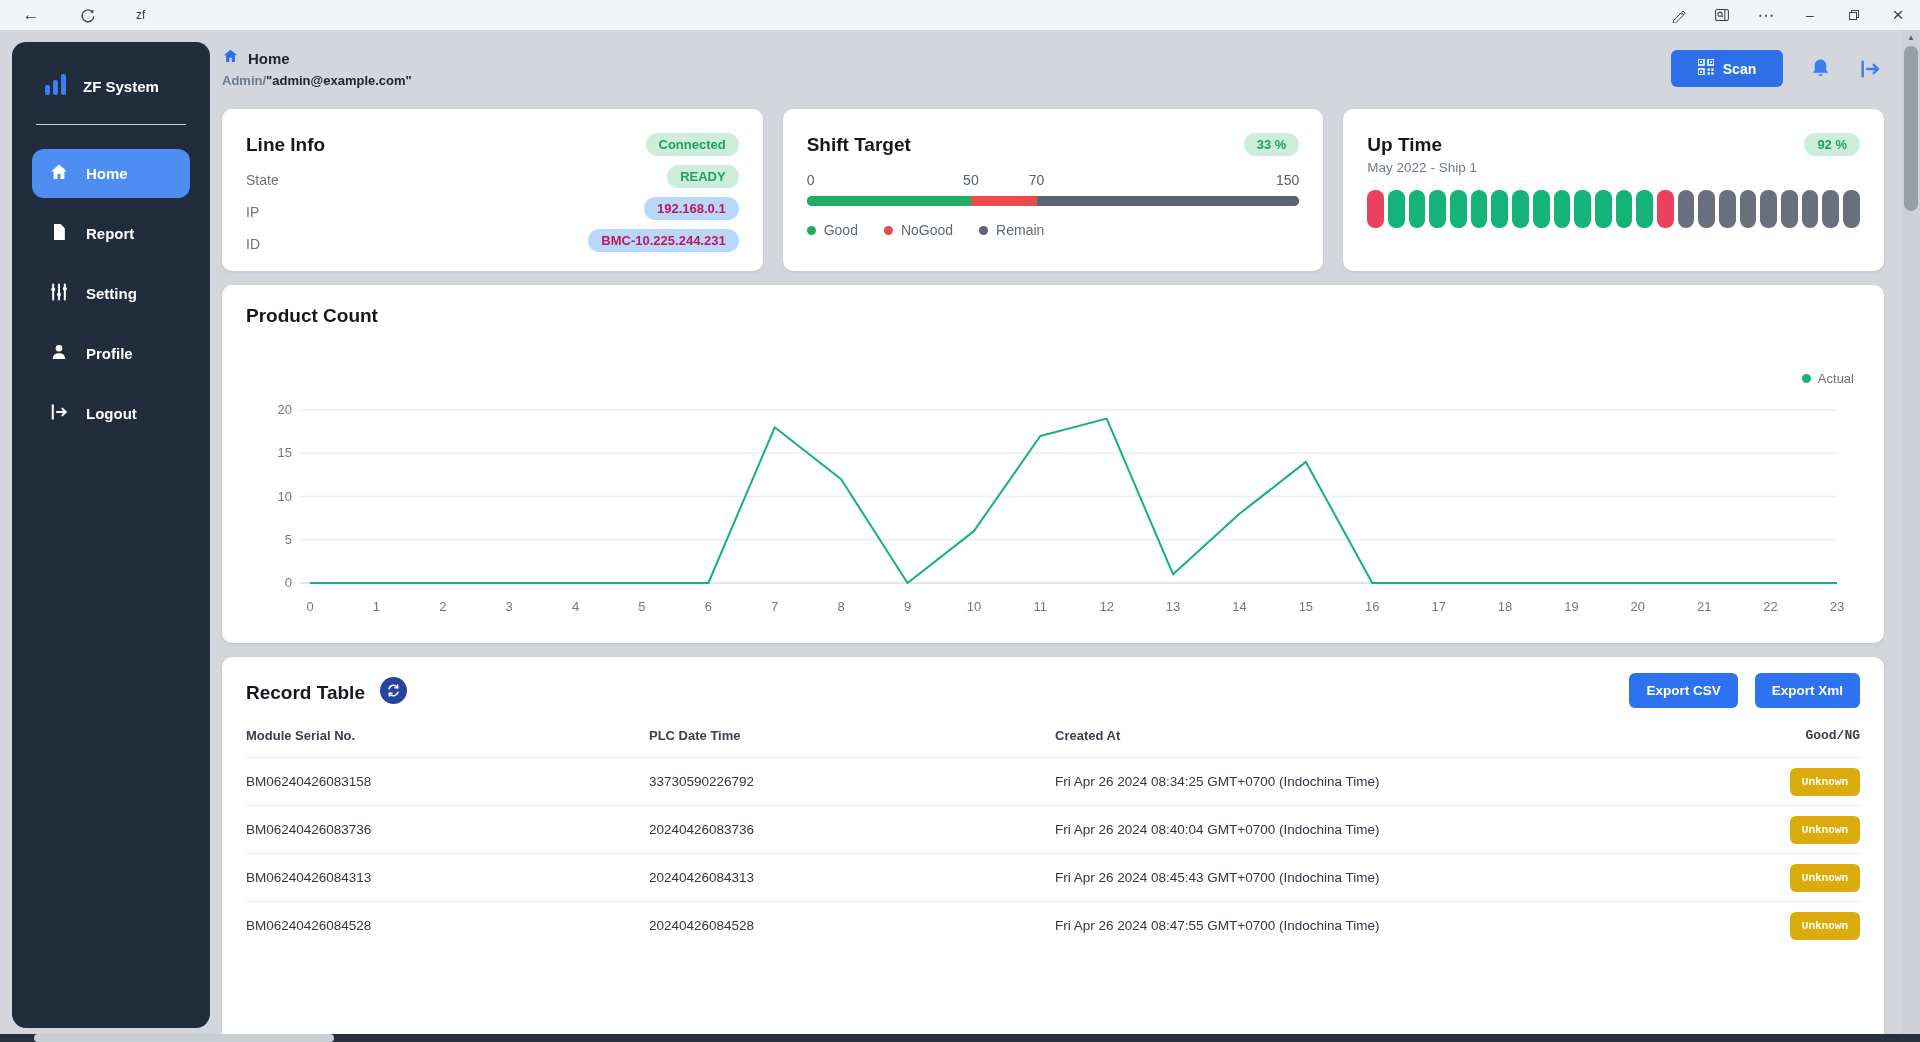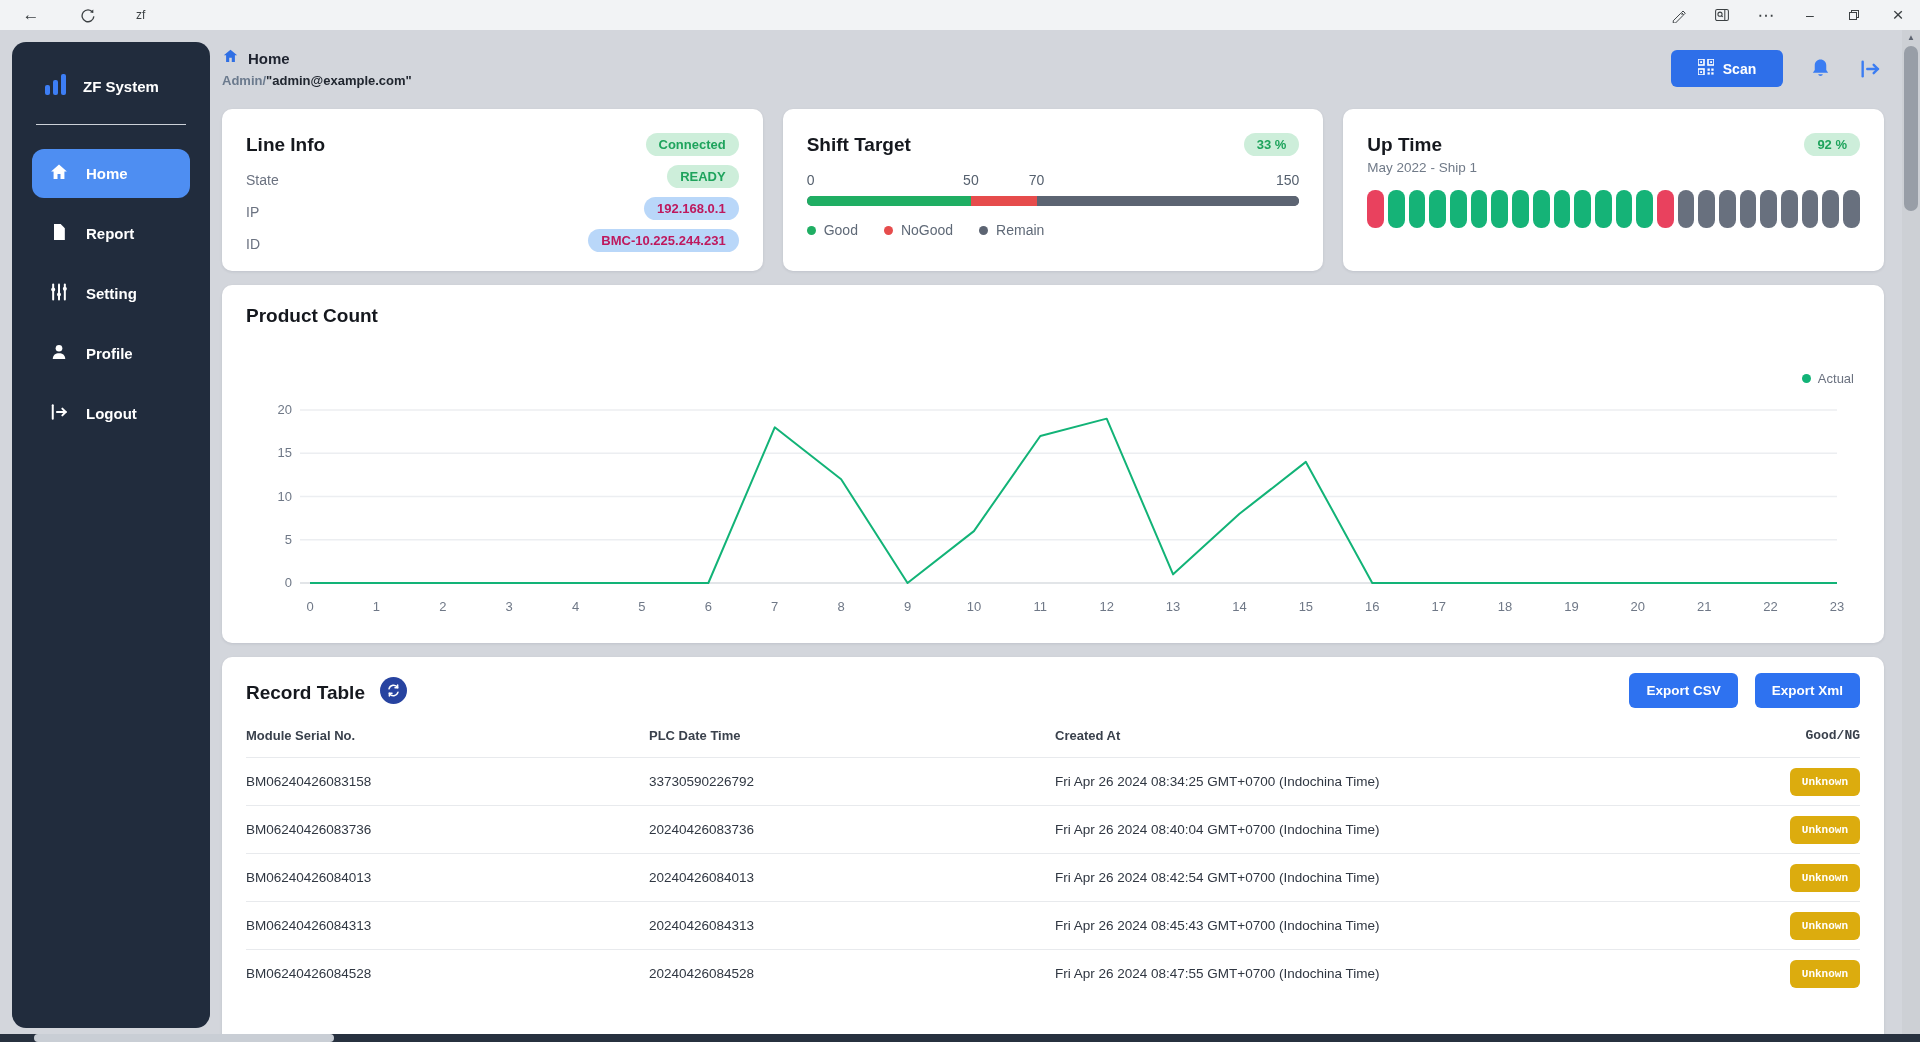--- a/index.html
+++ b/index.html
@@ -397,26 +397,20 @@
             <td>Fri Apr 26 2024 08:34:25 GMT+0700 (Indochina Time)</td>
             <td class="col-status"><button class="status-btn">Unknown</button></td>
           </tr>
           <tr>
             <td>BM06240426083736</td>
             <td>20240426083736</td>
             <td>Fri Apr 26 2024 08:40:04 GMT+0700 (Indochina Time)</td>
             <td class="col-status"><button class="status-btn">Unknown</button></td>
           </tr>
           <tr>
-            <td>BM06240426084013</td>
-            <td>20240426084013</td>
-            <td>Fri Apr 26 2024 08:42:54 GMT+0700 (Indochina Time)</td>
-            <td class="col-status"><button class="status-btn">Unknown</button></td>
-          </tr>
-          <tr>
             <td>BM06240426084313</td>
             <td>20240426084313</td>
             <td>Fri Apr 26 2024 08:45:43 GMT+0700 (Indochina Time)</td>
             <td class="col-status"><button class="status-btn">Unknown</button></td>
           </tr>
           <tr>
             <td>BM06240426084528</td>
             <td>20240426084528</td>
             <td>Fri Apr 26 2024 08:47:55 GMT+0700 (Indochina Time)</td>
             <td class="col-status"><button class="status-btn">Unknown</button></td>

